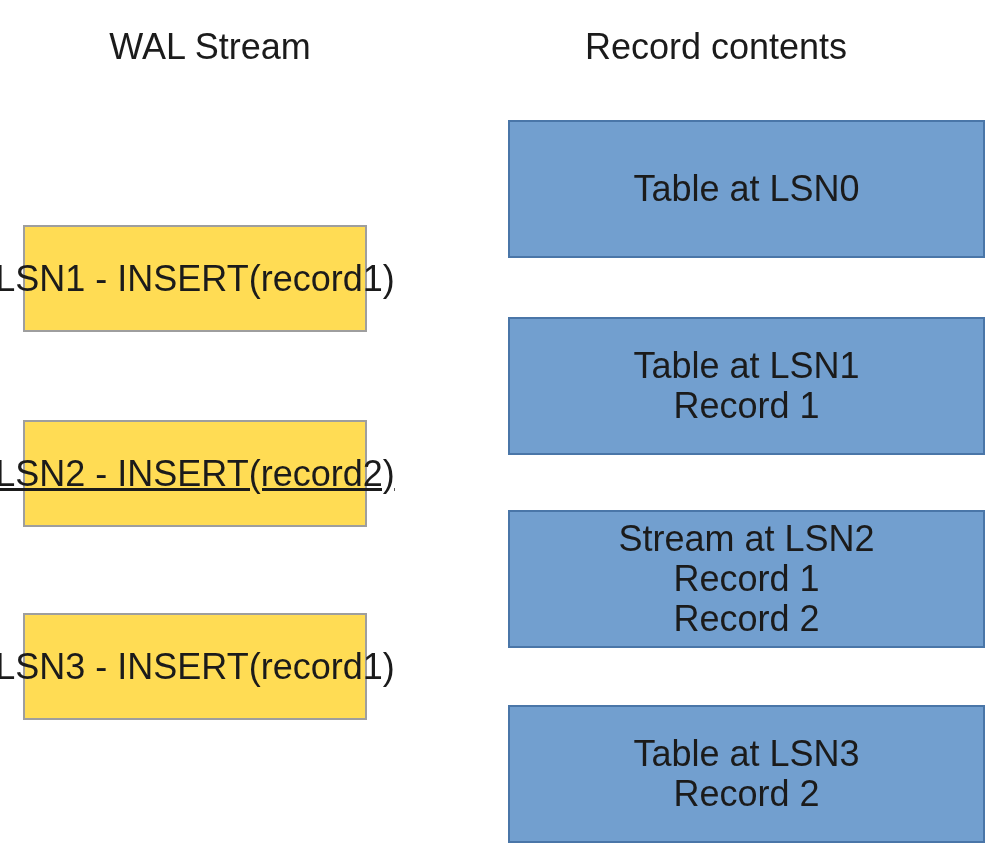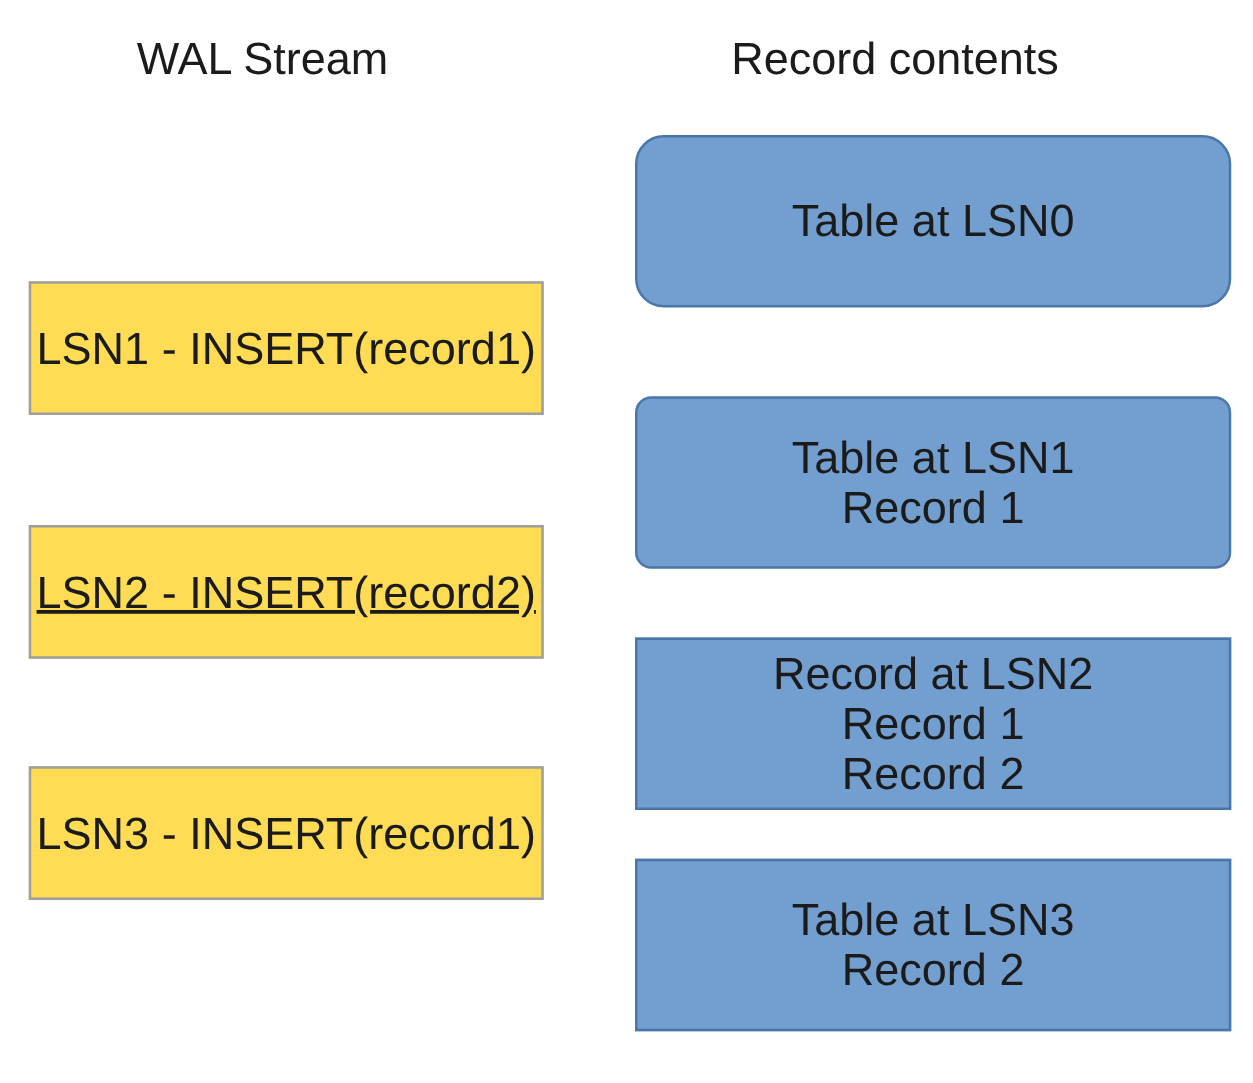--- a/index.html
+++ b/index.html
@@ -32,21 +32,21 @@
     text-align: center;
     color: var(--text);
     white-space: nowrap;
   }
   .wal-title   { left: 60px; }
   .table-title { left: 566px; }
 
   .wal-box {
     position: absolute;
     left: 23px;
-    width: 412px;
+    width: 344px;
     height: 107px;
     background: var(--wal-fill);
     border: 2px solid var(--wal-border);
     display: flex;
     align-items: center;
     justify-content: center;
     font-size: 36px;
     color: var(--text);
     white-space: nowrap;
   }
@@ -63,24 +63,24 @@
     border: 2px solid var(--table-border);
     display: flex;
     flex-direction: column;
     align-items: center;
     justify-content: center;
     font-size: 36px;
     line-height: 40px;
     text-align: center;
     color: var(--text);
   }
-  .table-box-1 { top: 108px; border-radius: 23px; }
-  .table-box-2 { top: 317px; border-radius: 13px; }
+  .table-box-1 { top: 120px; }
+  .table-box-2 { top: 317px; }
   .table-box-3 { top: 510px; }
-  .table-box-4 { top: 687px; justify-content: center; }
+  .table-box-4 { top: 705px; justify-content: center; }
 </style>
 </head>
 <body>
 
 <div class="canvas">
 
   <div class="col-title wal-title">WAL Stream</div>
 
   <div class="col-title table-title">Record contents</div>
 
@@ -99,21 +99,21 @@
   <div class="table-box table-box-1">
     <div>Table at LSN0</div>
   </div>
 
   <div class="table-box table-box-2">
     <div>Table at LSN1</div>
     <div>Record 1</div>
   </div>
 
   <div class="table-box table-box-3">
-    <div>Record at LSN2</div>
+    <div>Stream at LSN2</div>
     <div>Record 1</div>
     <div>Record 2</div>
   </div>
 
   <div class="table-box table-box-4">
     <div>Table at LSN3</div>
     <div>Record 2</div>
   </div>
 
 </div>

